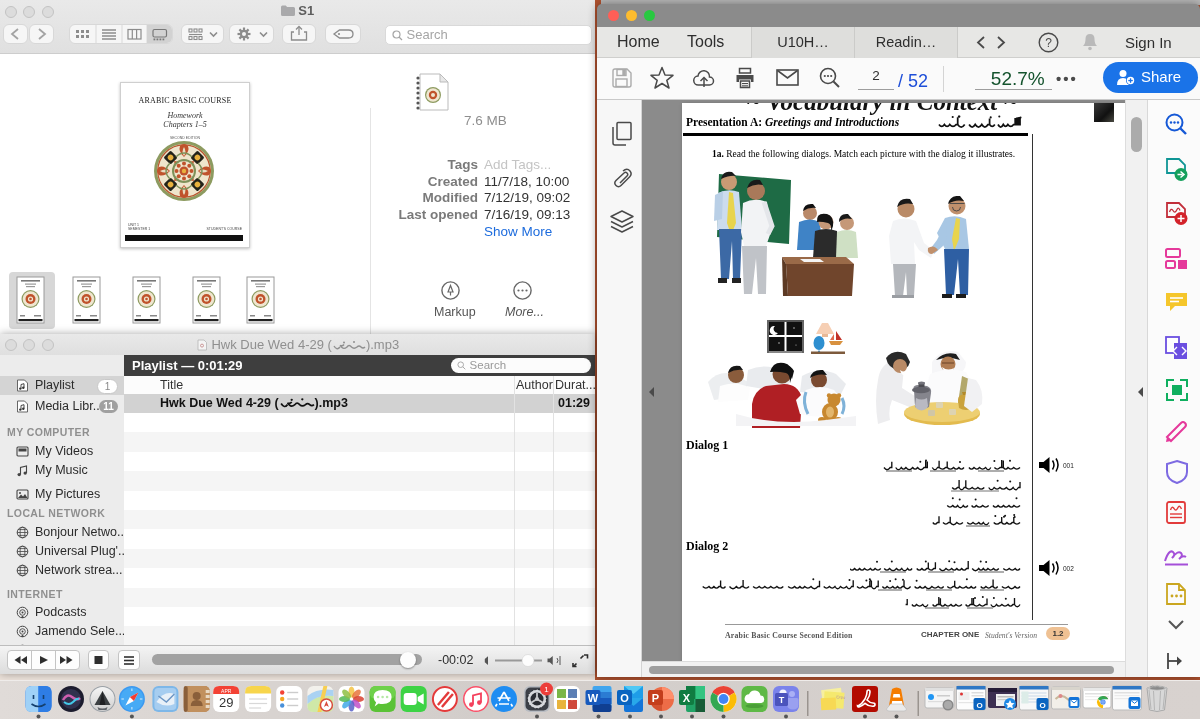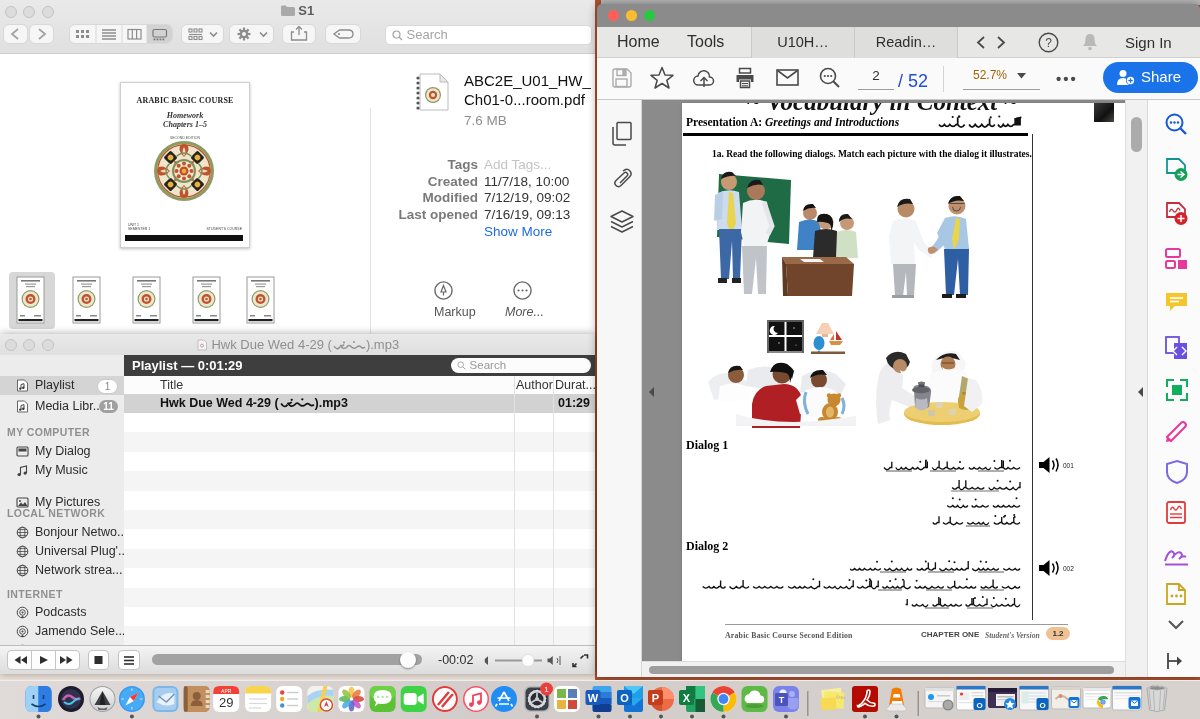--- a/index.html
+++ b/index.html
@@ -38,21 +38,21 @@
 
 #acro{position:absolute;left:597px;top:4px;width:603px;height:673px;background:#8b8b8b;border-radius:5px 5px 0 0;box-shadow:0 0 10px rgba(0,0,0,.4);}
 #a-title{position:absolute;left:0;top:0;width:100%;height:23px;background:linear-gradient(#ececec,#dedede);border-radius:5px 5px 0 0;font-size:13px;color:#3b3b3b;text-align:center;line-height:23px;}
 #a-tabs{position:absolute;left:0;top:23px;width:100%;height:31px;background:#e7e7e5;border-bottom:1px solid #cfcfcd;box-sizing:border-box;}
 #a-tools{position:absolute;left:0;top:54px;width:100%;height:42px;background:#fafafa;border-bottom:1px solid #c9c9c9;box-sizing:border-box;}
 #a-left{position:absolute;left:0;top:96px;width:45px;height:577px;background:#f7f7f7;border-right:1px solid #d4d4d4;box-sizing:border-box;}
 #a-canvas{position:absolute;left:45px;top:96px;width:483px;height:577px;background:#8b8b8b;overflow:hidden;}
 #a-page{position:absolute;left:40px;top:3px;width:460px;height:562px;background:#fff;box-shadow:2px 2px 5px rgba(0,0,0,.35);overflow:hidden;}
 #a-vscroll{position:absolute;left:528px;top:96px;width:22px;height:577px;background:#f1f1f1;border-left:1px solid #ddd;box-sizing:border-box;}
 #a-panel{position:absolute;left:550px;top:96px;width:53px;height:577px;background:#fbfbfb;border-left:1px solid #d8d8d8;box-sizing:border-box;}
-.serif{font-family:"Liberation Serif",serif;font-weight:bold;}
+.serif{font-family:"Liberation Serif",serif;}
 
 #dock{position:absolute;left:0;top:680px;width:1200px;height:39px;background:linear-gradient(90deg,#e0dbd8,#d2cdca 40%,#d8d2cf);border-top:1px solid #efecea;box-sizing:border-box;}
 </style></head>
 <body>
 
 <div class="abs" style="left:0;top:673px;width:597px;height:8px;background:#ece2da;"></div>
 <div class="abs" style="left:595px;top:0;width:5px;height:719px;background:#b0522f;"></div>
 <div class="abs" style="left:601px;top:0;width:599px;height:5px;background:#b9b9b9;"></div>
 
 <div id="finder">
@@ -244,21 +244,20 @@
         </defs>
     <rect x="9" y="2" width="46" height="57" rx="4" fill="#d7d7d7"></rect>
     <use href="#mcv" x="17" y="7"></use>
         <use href="#mcv" x="73" y="7"></use>
         <use href="#mcv" x="133" y="7"></use>
         <use href="#mcv" x="193" y="7"></use>
         <use href="#mcv" x="247" y="7"></use>
   </svg>
   <div id="f-divider"></div>
 
-  <div class="meta" style="left:464px;top:17px;font-size:15px;color:#111;line-height:19px;">ABC2E_U01_HW_<br>Ch01-0...room.pdf</div>
   <div class="meta" style="left:464px;top:59px;color:#8e8e8e;">7.6 MB</div>
   <div class="meta mlab" style="left:390px;top:103px;">Tags</div>
   <div class="meta" style="left:484px;top:103px;color:#c4c4c4;">Add Tags...</div>
   <div class="meta mlab" style="left:390px;top:119.5px;">Created</div>
   <div class="meta" style="left:484px;top:119.5px;color:#333;">11/7/18, 10:00</div>
   <div class="meta mlab" style="left:390px;top:136px;">Modified</div>
   <div class="meta" style="left:484px;top:136px;color:#333;">7/12/19, 09:02</div>
   <div class="meta mlab" style="left:390px;top:152.5px;">Last opened</div>
   <div class="meta" style="left:484px;top:152.5px;color:#333;">7/16/19, 09:13</div>
   <div class="meta" style="left:484px;top:170px;color:#1c6bdd;">Show More</div>
@@ -272,21 +271,21 @@
           <circle cx="6" cy="20" r="1.6"></circle>
           <circle cx="6" cy="25" r="1.6"></circle>
           <circle cx="6" cy="30" r="1.6"></circle>
           <circle cx="6" cy="35" r="1.6"></circle>
         </g>
     <circle cx="21" cy="22" r="8" fill="#8d9b60"></circle>
         <circle cx="21" cy="22" r="6.8" fill="#efe6d0"></circle>
     <circle cx="21" cy="22" r="4.2" fill="#c0532c"></circle>
         <circle cx="21" cy="22" r="2" fill="#efe6d0"></circle>
   </svg>
-  <div style="position:absolute;left:434px;top:227px;width:32px;text-align:left;">
+  <div style="position:absolute;left:434px;top:227px;width:32px;text-align:center;">
     <svg width="19" height="19">
           <circle cx="9.5" cy="9.5" r="8.6" fill="none" stroke="#676767" stroke-width="1.4"></circle>
           <path d="M9.5 4.5 L12 11 h-5 z M9.5 11 v3.5" stroke="#676767" stroke-width="1.2" fill="none"></path>
         </svg>
     <div style="font-size:12.5px;color:#555;margin-top:1px;">Markup</div>
   </div>
   <div style="position:absolute;left:505px;top:227px;width:34px;text-align:center;font-style:italic;">
     <svg width="19" height="19">
           <circle cx="9.5" cy="9.5" r="8.6" fill="none" stroke="#676767" stroke-width="1.4"></circle>
           <circle cx="5.5" cy="9.5" r="1.1" fill="#676767"></circle>
@@ -332,31 +331,31 @@
         </svg>
     <span class="tx">Media Libr...</span>
     <span style="position:absolute;right:6px;top:2.5px;width:19px;height:13px;background:#a0a0a0;border-radius:8px;font-size:10px;color:#fff;font-weight:700;text-align:center;line-height:14px;">11</span>
   </div>
   <div class="vhead" style="top:71px;">MY COMPUTER</div>
   <div class="vrow" style="top:87px;">
         <svg class="ic" width="13" height="13">
           <rect x="1" y="2" width="11" height="9" rx="1" fill="none" stroke="#444" stroke-width="1.1"></rect>
           <rect x="2.5" y="3.5" width="8" height="3" fill="#444"></rect>
         </svg>
-        <span class="tx">My Dialog</span>
+        <span class="tx">My Videos</span>
       </div>
   <div class="vrow" style="top:106px;">
         <svg class="ic" width="13" height="13">
           <path d="M4.5 10.5 v-7 l6-1.5 v7" stroke="#444" fill="none" stroke-width="1.1"></path>
           <circle cx="3.2" cy="10.6" r="1.7" fill="#444"></circle>
           <circle cx="9.2" cy="9.1" r="1.7" fill="#444"></circle>
         </svg>
         <span class="tx">My Music</span>
       </div>
-  <div class="vrow" style="top:138px;padding-left:42px;">
+  <div class="vrow" style="top:130px;padding-left:42px;">
         <svg class="ic" width="13" height="13">
           <rect x="1" y="2" width="11" height="9" rx="1" fill="none" stroke="#444" stroke-width="1.1"></rect>
           <circle cx="4" cy="5" r="1" fill="#444"></circle>
           <path d="M2 10 l3-3.5 2 2 2-2.5 2.5 4" fill="#444"></path>
         </svg>
         <span class="tx">My Pictures</span>
       </div>
   <div class="vhead" style="top:152px;">LOCAL NETWORK</div>
   <div class="vrow" style="top:168px;">
         <svg class="ic" width="13" height="13">
@@ -546,21 +545,21 @@
         <line x1="15.5" y1="15.5" x2="21" y2="21" stroke="#4a4a4a" stroke-width="2"></line>
         <g fill="#4a4a4a">
           <circle cx="6.8" cy="10" r="1.1"></circle>
           <circle cx="10" cy="10" r="1.1"></circle>
           <circle cx="13.2" cy="10" r="1.1"></circle>
         </g>
       </svg>
   <div style="position:absolute;left:261px;top:10px;width:36px;height:21px;border-bottom:1.5px solid #9d9d9d;font-size:13.5px;color:#2e2e2e;text-align:center;">2</div>
   <div style="position:absolute;left:301px;top:13px;font-size:18px;color:#1d4ed8;">/ 52</div>
   <div style="position:absolute;left:346px;top:8px;width:1px;height:26px;background:#d4d4d4;"></div>
-  <div style="position:absolute;left:366px;top:10px;width:77px;height:21px;border-bottom:1.5px solid #9d9d9d;font-size:12px;color:#a16207;">&nbsp;&nbsp;&nbsp;52.7%&nbsp;&nbsp;&nbsp;<svg width="9" height="7">
+  <div style="position:absolute;left:378px;top:10px;width:77px;height:21px;border-bottom:1.5px solid #9d9d9d;font-size:19px;color:#14532d;">&nbsp;&nbsp;&nbsp;52.7%&nbsp;&nbsp;&nbsp;<svg width="9" height="7">
           <path d="M0 1 h9 l-4.5 5.5z" fill="#4a4a4a"></path>
         </svg></div>
   <div style="position:absolute;left:459px;top:12px;font-size:15px;letter-spacing:2px;color:#4a4a4a;font-weight:700;">•••</div>
   <div style="position:absolute;left:506px;top:4px;width:95px;height:31px;background:#1a73e8;border-radius:16px;color:#fff;font-size:15px;">
     <svg style="position:absolute;left:13px;top:7px;" width="20" height="17">
           <circle cx="7" cy="4.5" r="3.5" fill="#fff"></circle>
           <path d="M1 16 q0-7 6-7 t6 7z" fill="#fff"></path>
           <circle cx="14.5" cy="11.5" r="4.5" fill="#1a73e8"></circle>
           <circle cx="14.5" cy="11.5" r="3.7" fill="#fff"></circle>
           <rect x="13.9" y="9.3" width="1.3" height="4.5" fill="#1a73e8"></rect>

